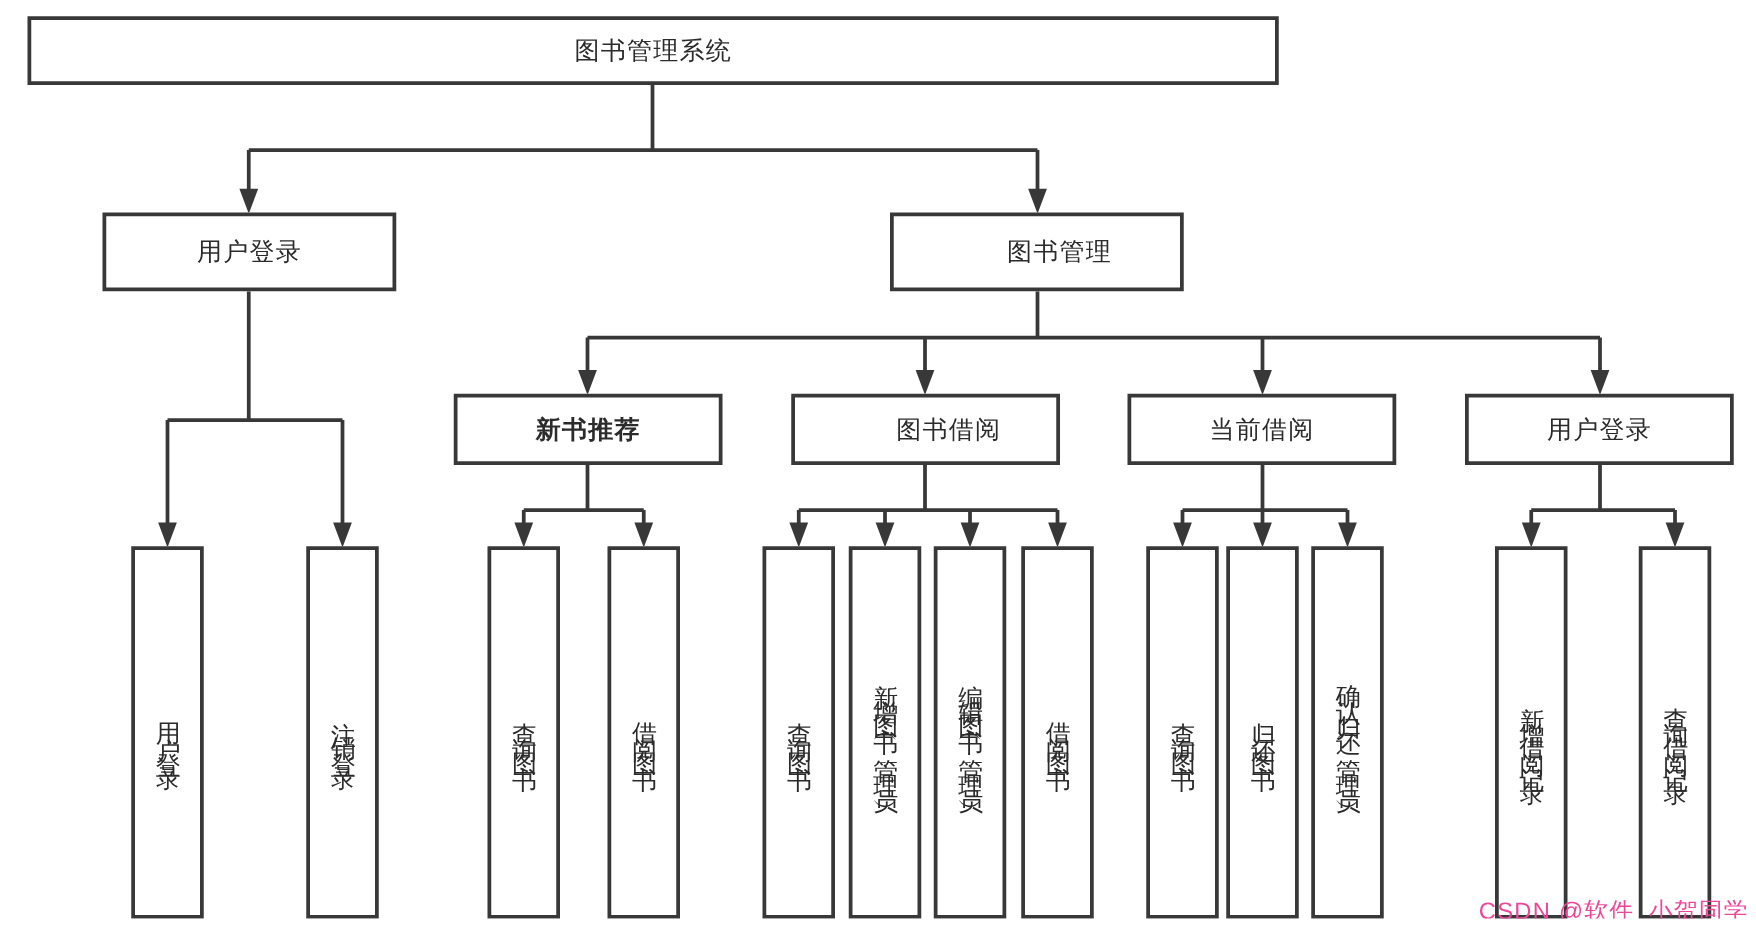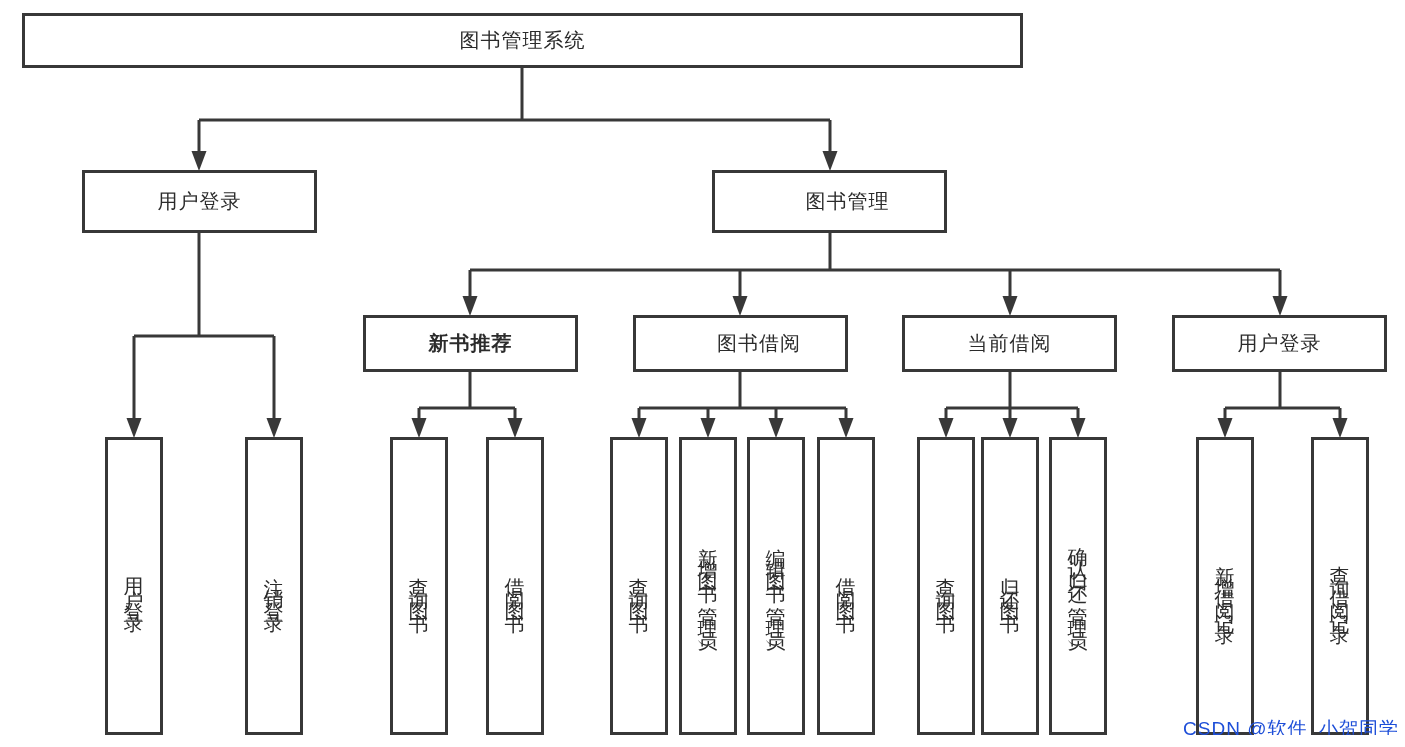--- a/index.html
+++ b/index.html
@@ -72,21 +72,21 @@
   .v10 { left: 981px; }
   .v11 { left: 1049px; }
   .v12 { left: 1196px; }
   .v13 { left: 1311px; }
   .watermark {
     position: absolute;
     right: 6px;
     top: 716px;
     z-index: 3;
     font-size: 19px;
-    color: #1d4ed8;
+    color: #ec4899;
     letter-spacing: 1px;
     white-space: nowrap;
   }
 </style>
 </head>
 <body>
 
 <div class="canvas">
 
   <svg class="connectors" width="1405" height="747" viewBox="0 0 1405 747">

